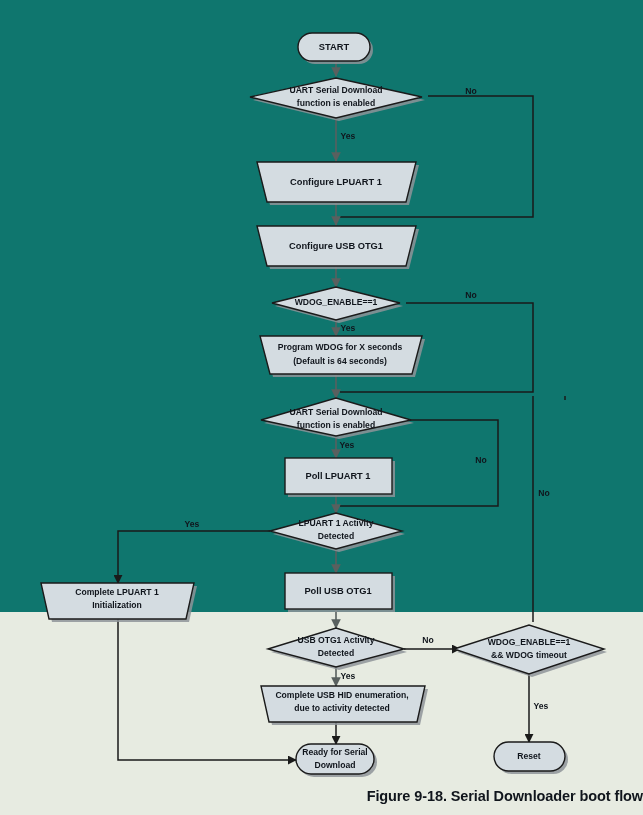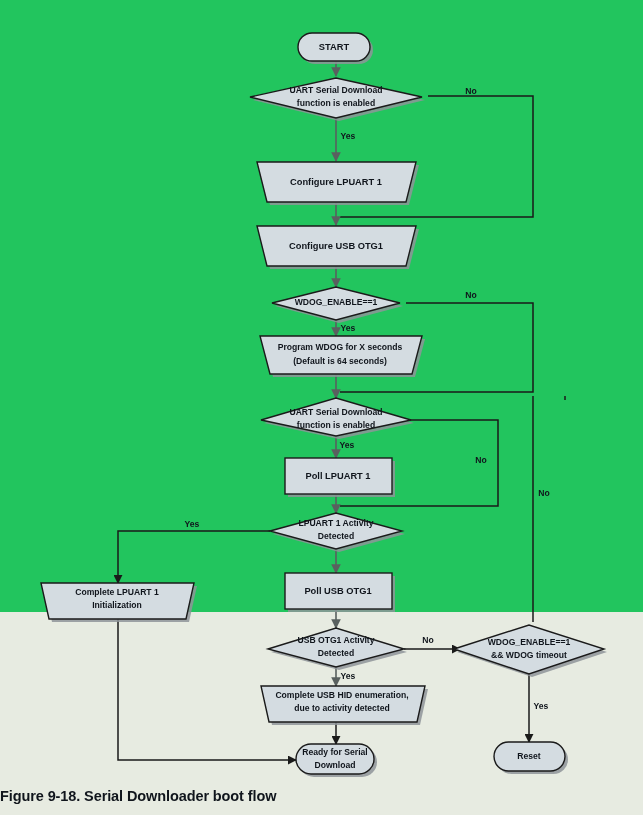--- a/index.html
+++ b/index.html
@@ -10,21 +10,21 @@
   body {
     width: 643px;
     height: 815px;
     overflow: hidden;
     font-family: "Liberation Sans", sans-serif;
   }
   #page {
     position: relative;
     width: 643px;
     height: 612px;
-    background: #22c55e;
+    background: #0f766e;
   }
   svg#flow {
     position: absolute;
     left: 0;
     top: 0;
     width: 643px;
     height: 815px;
     display: block;
   }
   .shape {
@@ -64,21 +64,21 @@
     font-weight: bold;
     fill: #10151c;
     text-anchor: middle;
     dominant-baseline: middle;
   }
   .caption {
     position: absolute;
     left: 0;
     top: 788px;
     width: 643px;
-    text-align: left;
+    text-align: right;
     font-family: "Liberation Sans", sans-serif;
     font-size: 14.5px;
     font-weight: bold;
     color: #10151c;
     letter-spacing: -0.1px;
   }
 </style>
 </head>
 <body>
 

